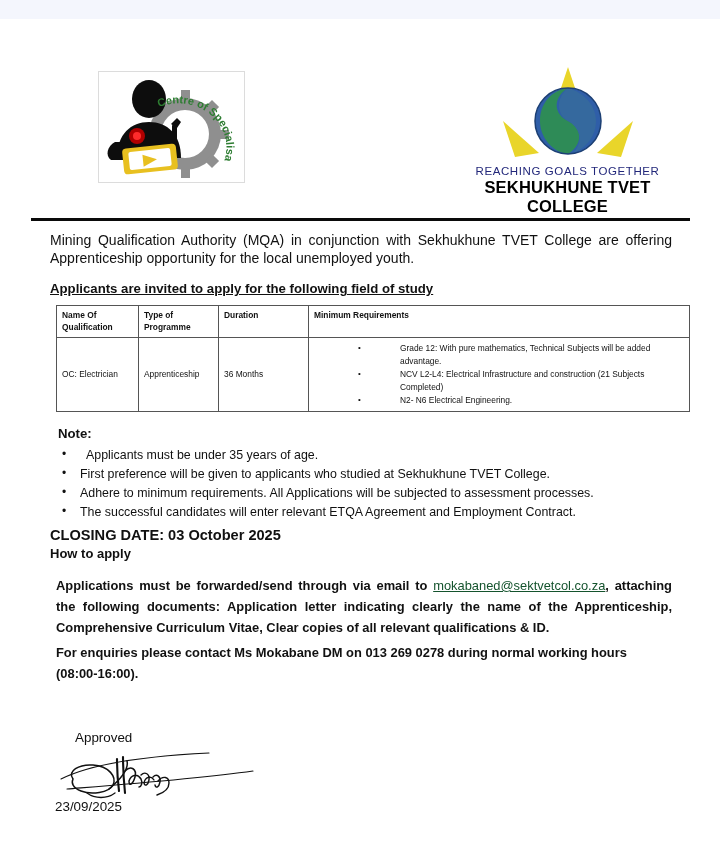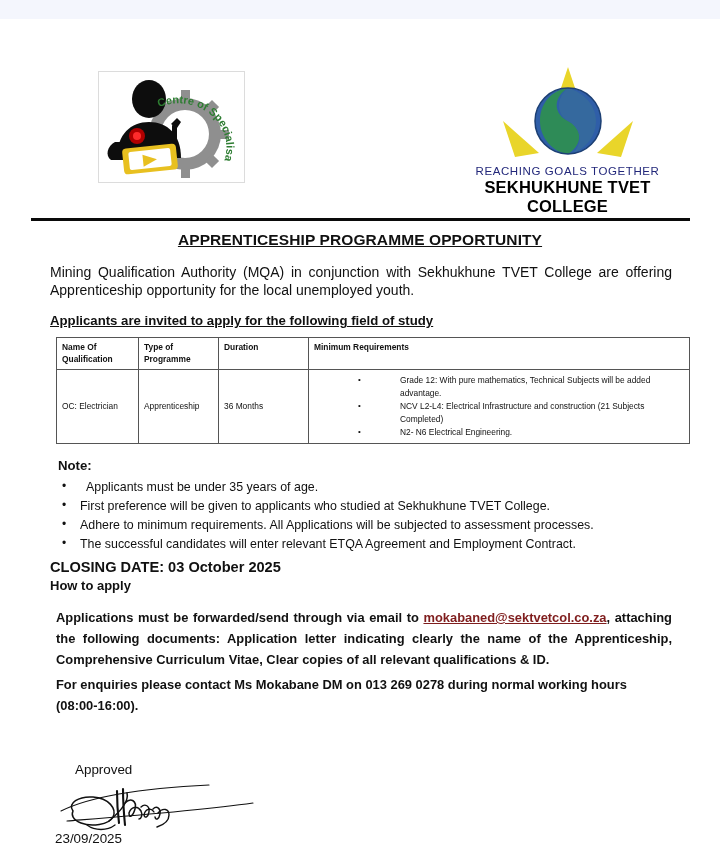--- a/index.html
+++ b/index.html
@@ -179,23 +179,23 @@
   }
   .apply-block {
     margin: 14px 48px 0 56px;
     font-size: 12.9px;
     line-height: 21px;
     font-weight: bold;
     text-align: justify;
     text-justify: inter-word;
   }
   a.email {
-    color: #7f1d1d;
+    color: #14532d;
     text-decoration: underline;
-    font-weight: bold;
+    font-weight: normal;
   }
   .enquiries {
     margin: 4px 48px 0 56px;
     font-size: 12.9px;
     line-height: 21px;
     font-weight: bold;
   }
 
   
   .approval { margin: 20px 0 0 75px; }
@@ -278,21 +278,20 @@
       </div>
       <div class="tagline">REACHING GOALS TOGETHER</div>
       <div class="collegename">SEKHUKHUNE TVET COLLEGE</div>
     </div>
   </div>
 
   <div class="hrule"></div>
 
   <div class="content">
 
-    <h1 class="doc-title">APPRENTICESHIP PROGRAMME OPPORTUNITY</h1>
 
     <p class="intro">Mining Qualification Authority (MQA) in conjunction with Sekhukhune TVET College are offering Apprenticeship opportunity for the local unemployed youth.</p>
 
     <div class="subhead">Applicants are invited to apply for the following field of study</div>
 
     <table class="qual">
       <thead>
         <tr>
           <th class="c1">
             <span>Name Of</span><br>

